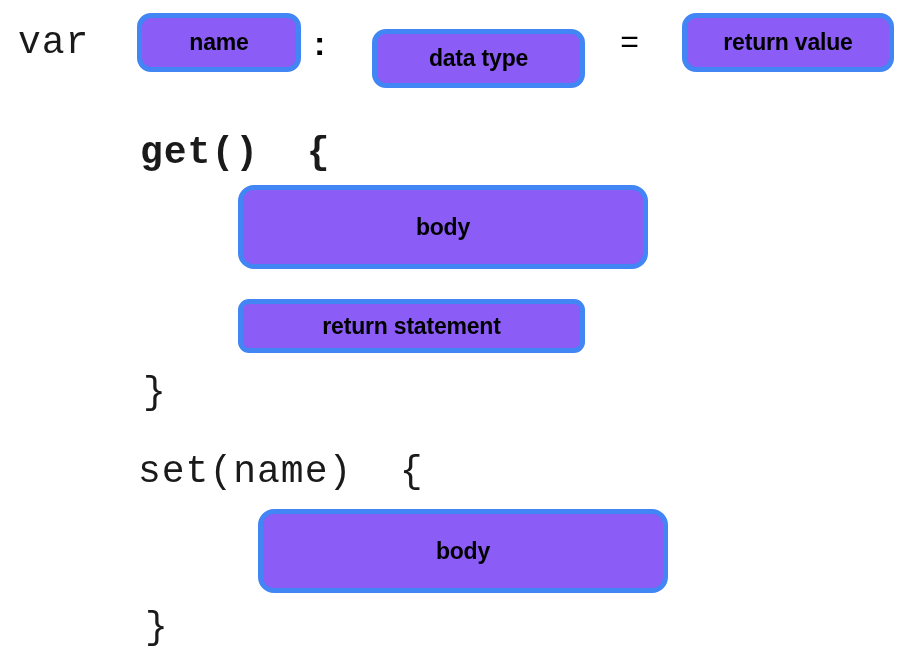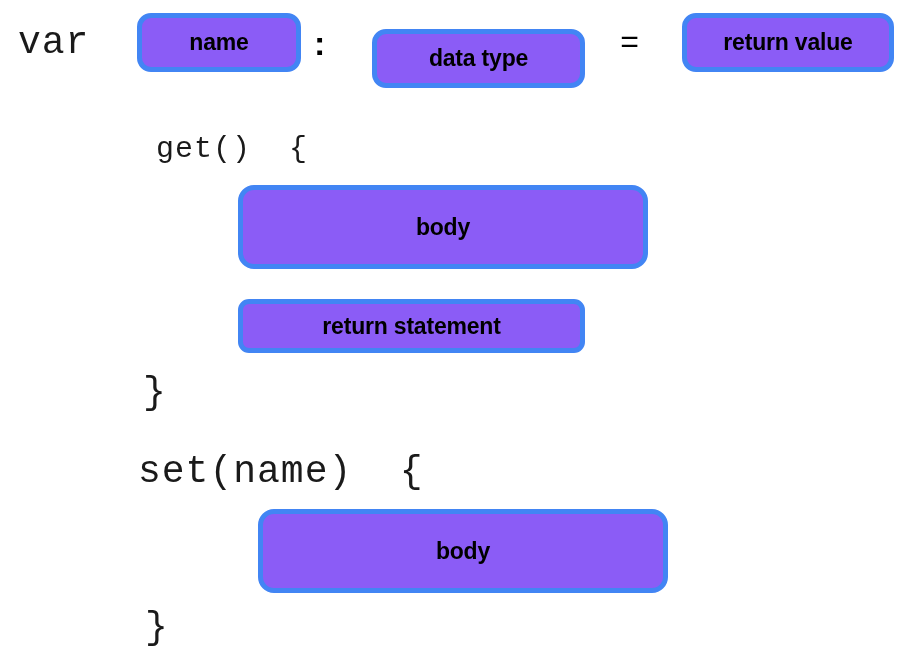--- a/index.html
+++ b/index.html
@@ -46,21 +46,21 @@
   
   #kw-var      { left: 18px;  top: 24px;  font-size: 38px; letter-spacing: 1px; }
   #box-name    { left: 137px; top: 13px;  width: 164px; height: 59px; font-size: 23px; }
   #op-colon    { left: 314px; top: 26px;  font-size: 34px; }
   #box-type    { left: 372px; top: 29px;  width: 213px; height: 59px; font-size: 23px; }
   #op-equals   { left: 620px; top: 28px;  font-size: 32px; font-weight: 400;
                  font-family: "Liberation Mono", "DejaVu Sans Mono", monospace; }
   #box-initial { left: 682px; top: 13px;  width: 212px; height: 59px; font-size: 23px; }
 
   
-  #kw-get      { left: 156px; top: 134px; font-size: 30px; letter-spacing: 1px; }
+  #kw-get      { left: 140px; top: 134px; font-size: 38px; letter-spacing: 1px; font-weight: bold; }
   #box-body-1  { left: 238px; top: 185px; width: 410px; height: 84px; font-size: 23px; border-radius: 16px; }
   #box-return  { left: 238px; top: 299px; width: 347px; height: 54px; font-size: 23px; border-radius: 11px; }
   #kw-close-1  { left: 143px; top: 374px; font-size: 38px; }
 
   
   #kw-set      { left: 138px; top: 453px; font-size: 38px; letter-spacing: 1px; }
   #box-body-2  { left: 258px; top: 509px; width: 410px; height: 84px; font-size: 23px; border-radius: 16px; }
   #kw-close-2  { left: 145px; top: 609px; font-size: 38px; }
 </style>
 </head>

